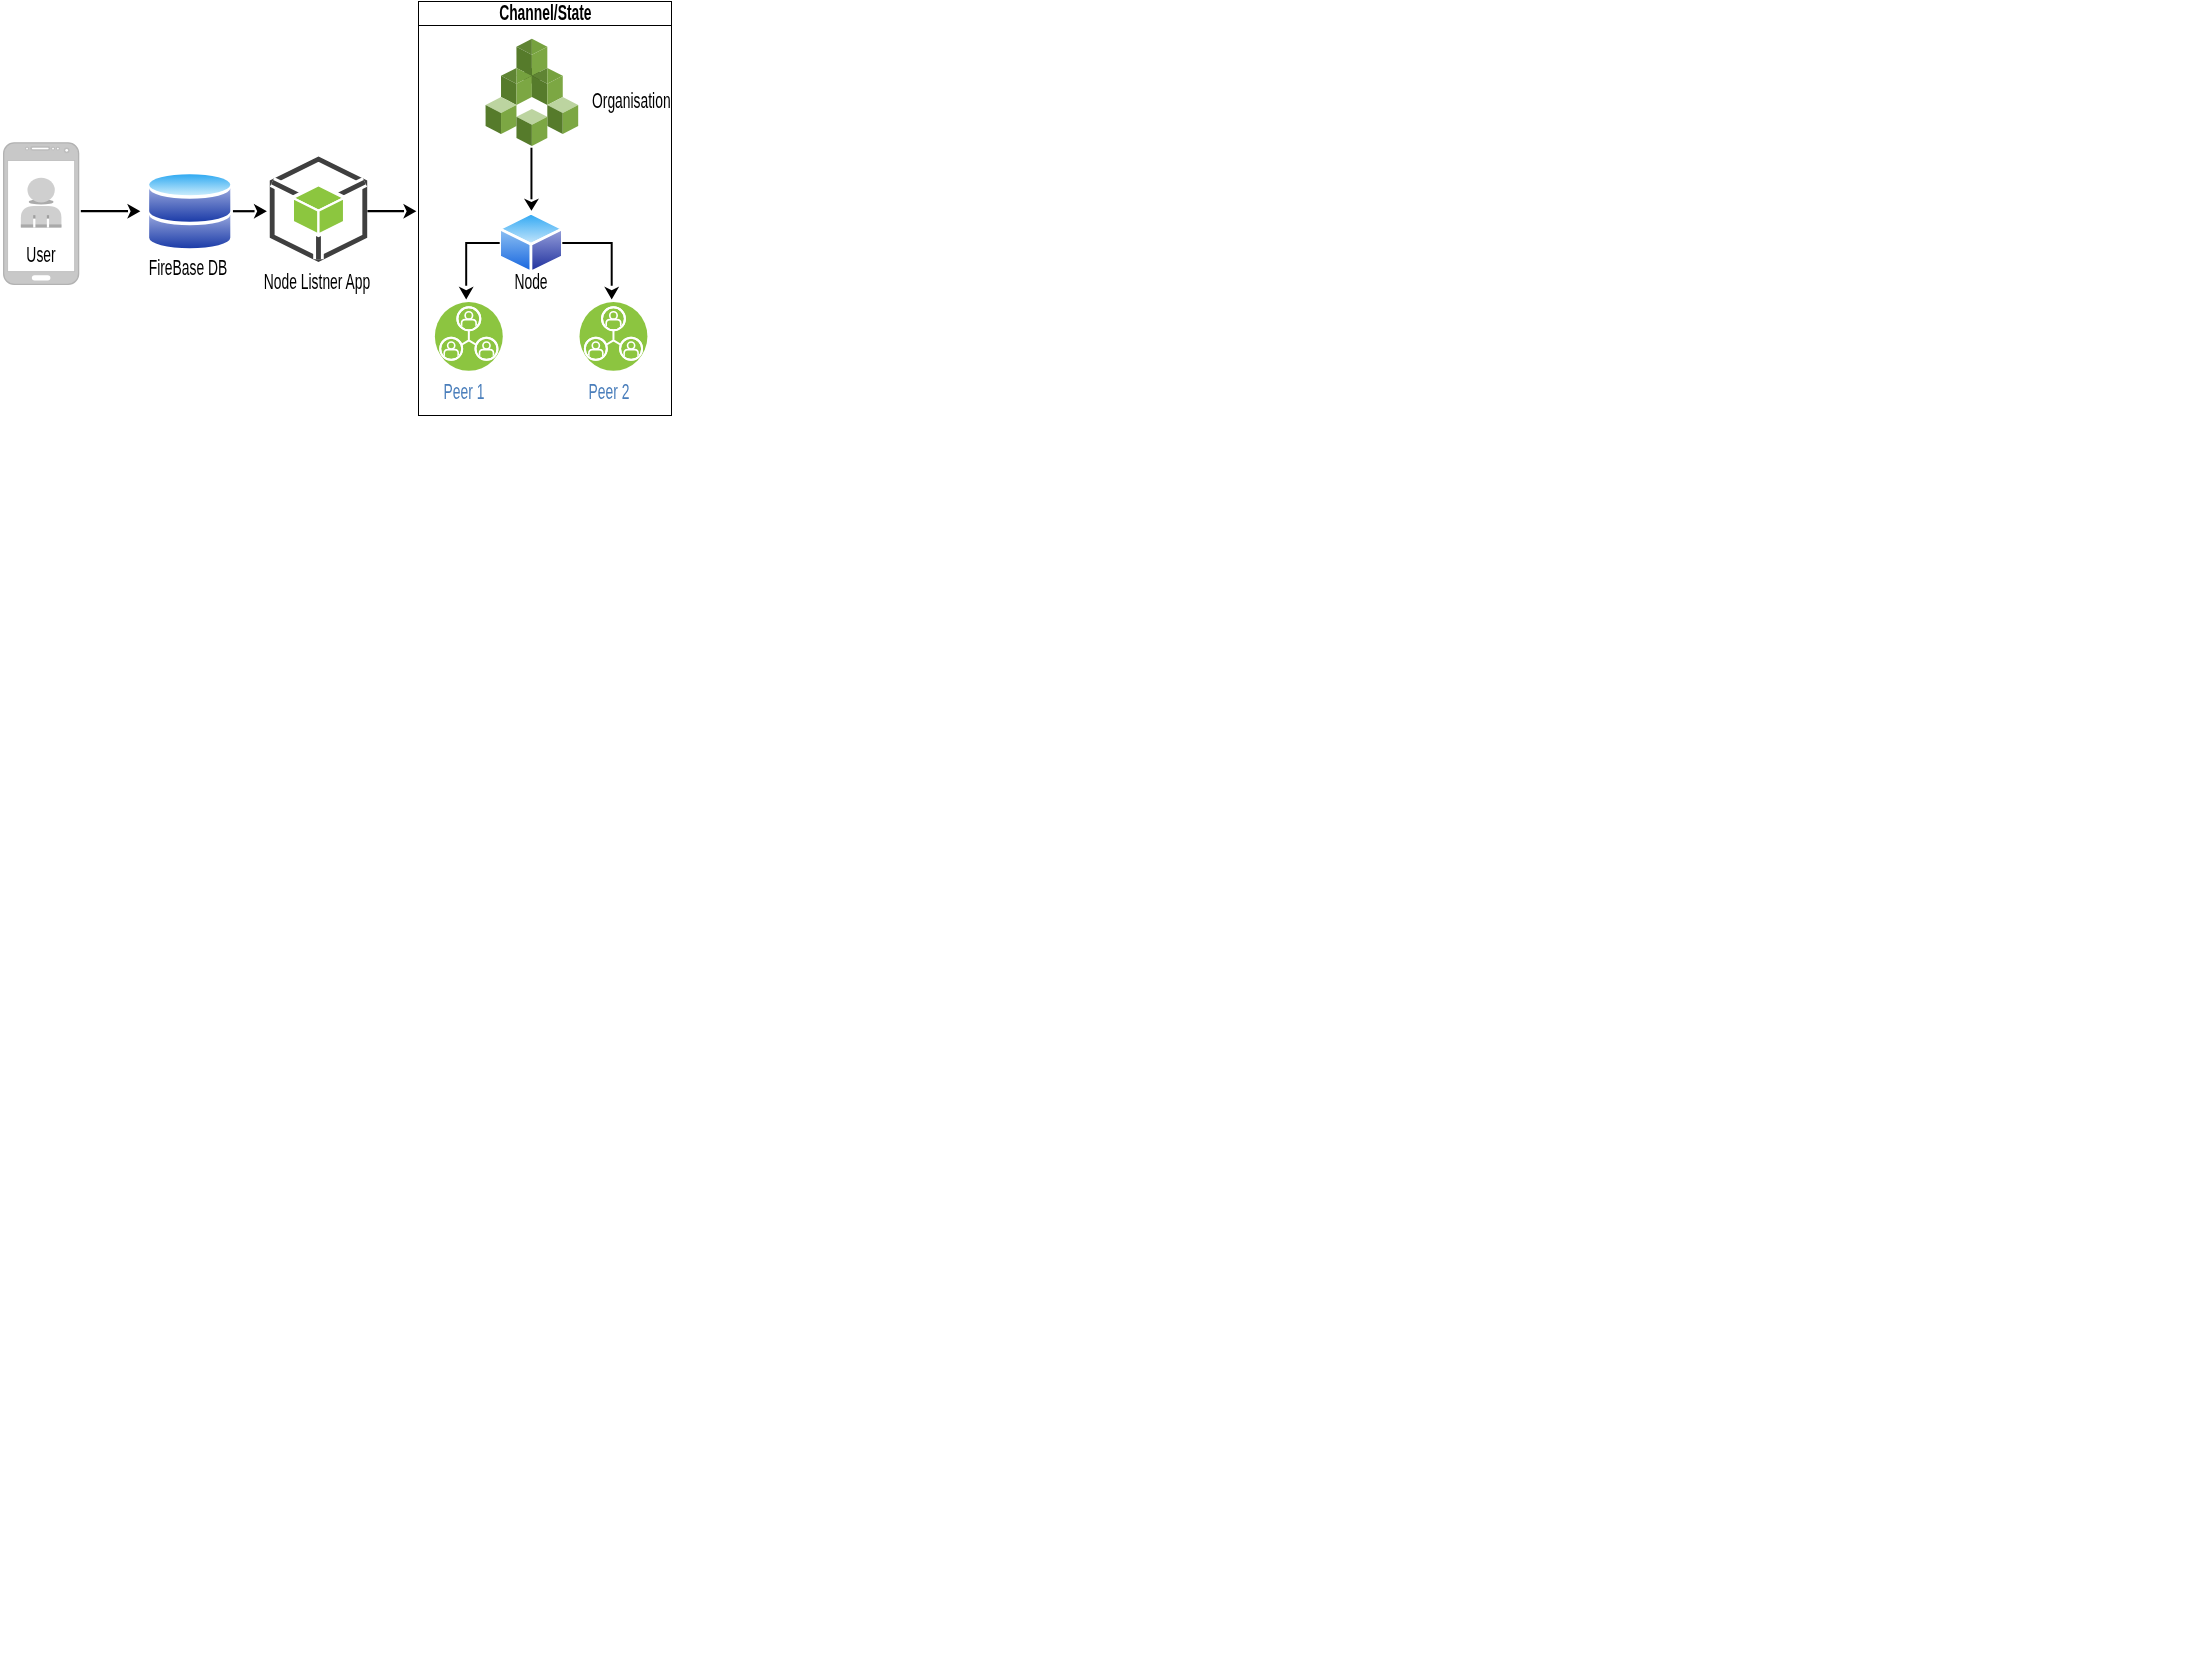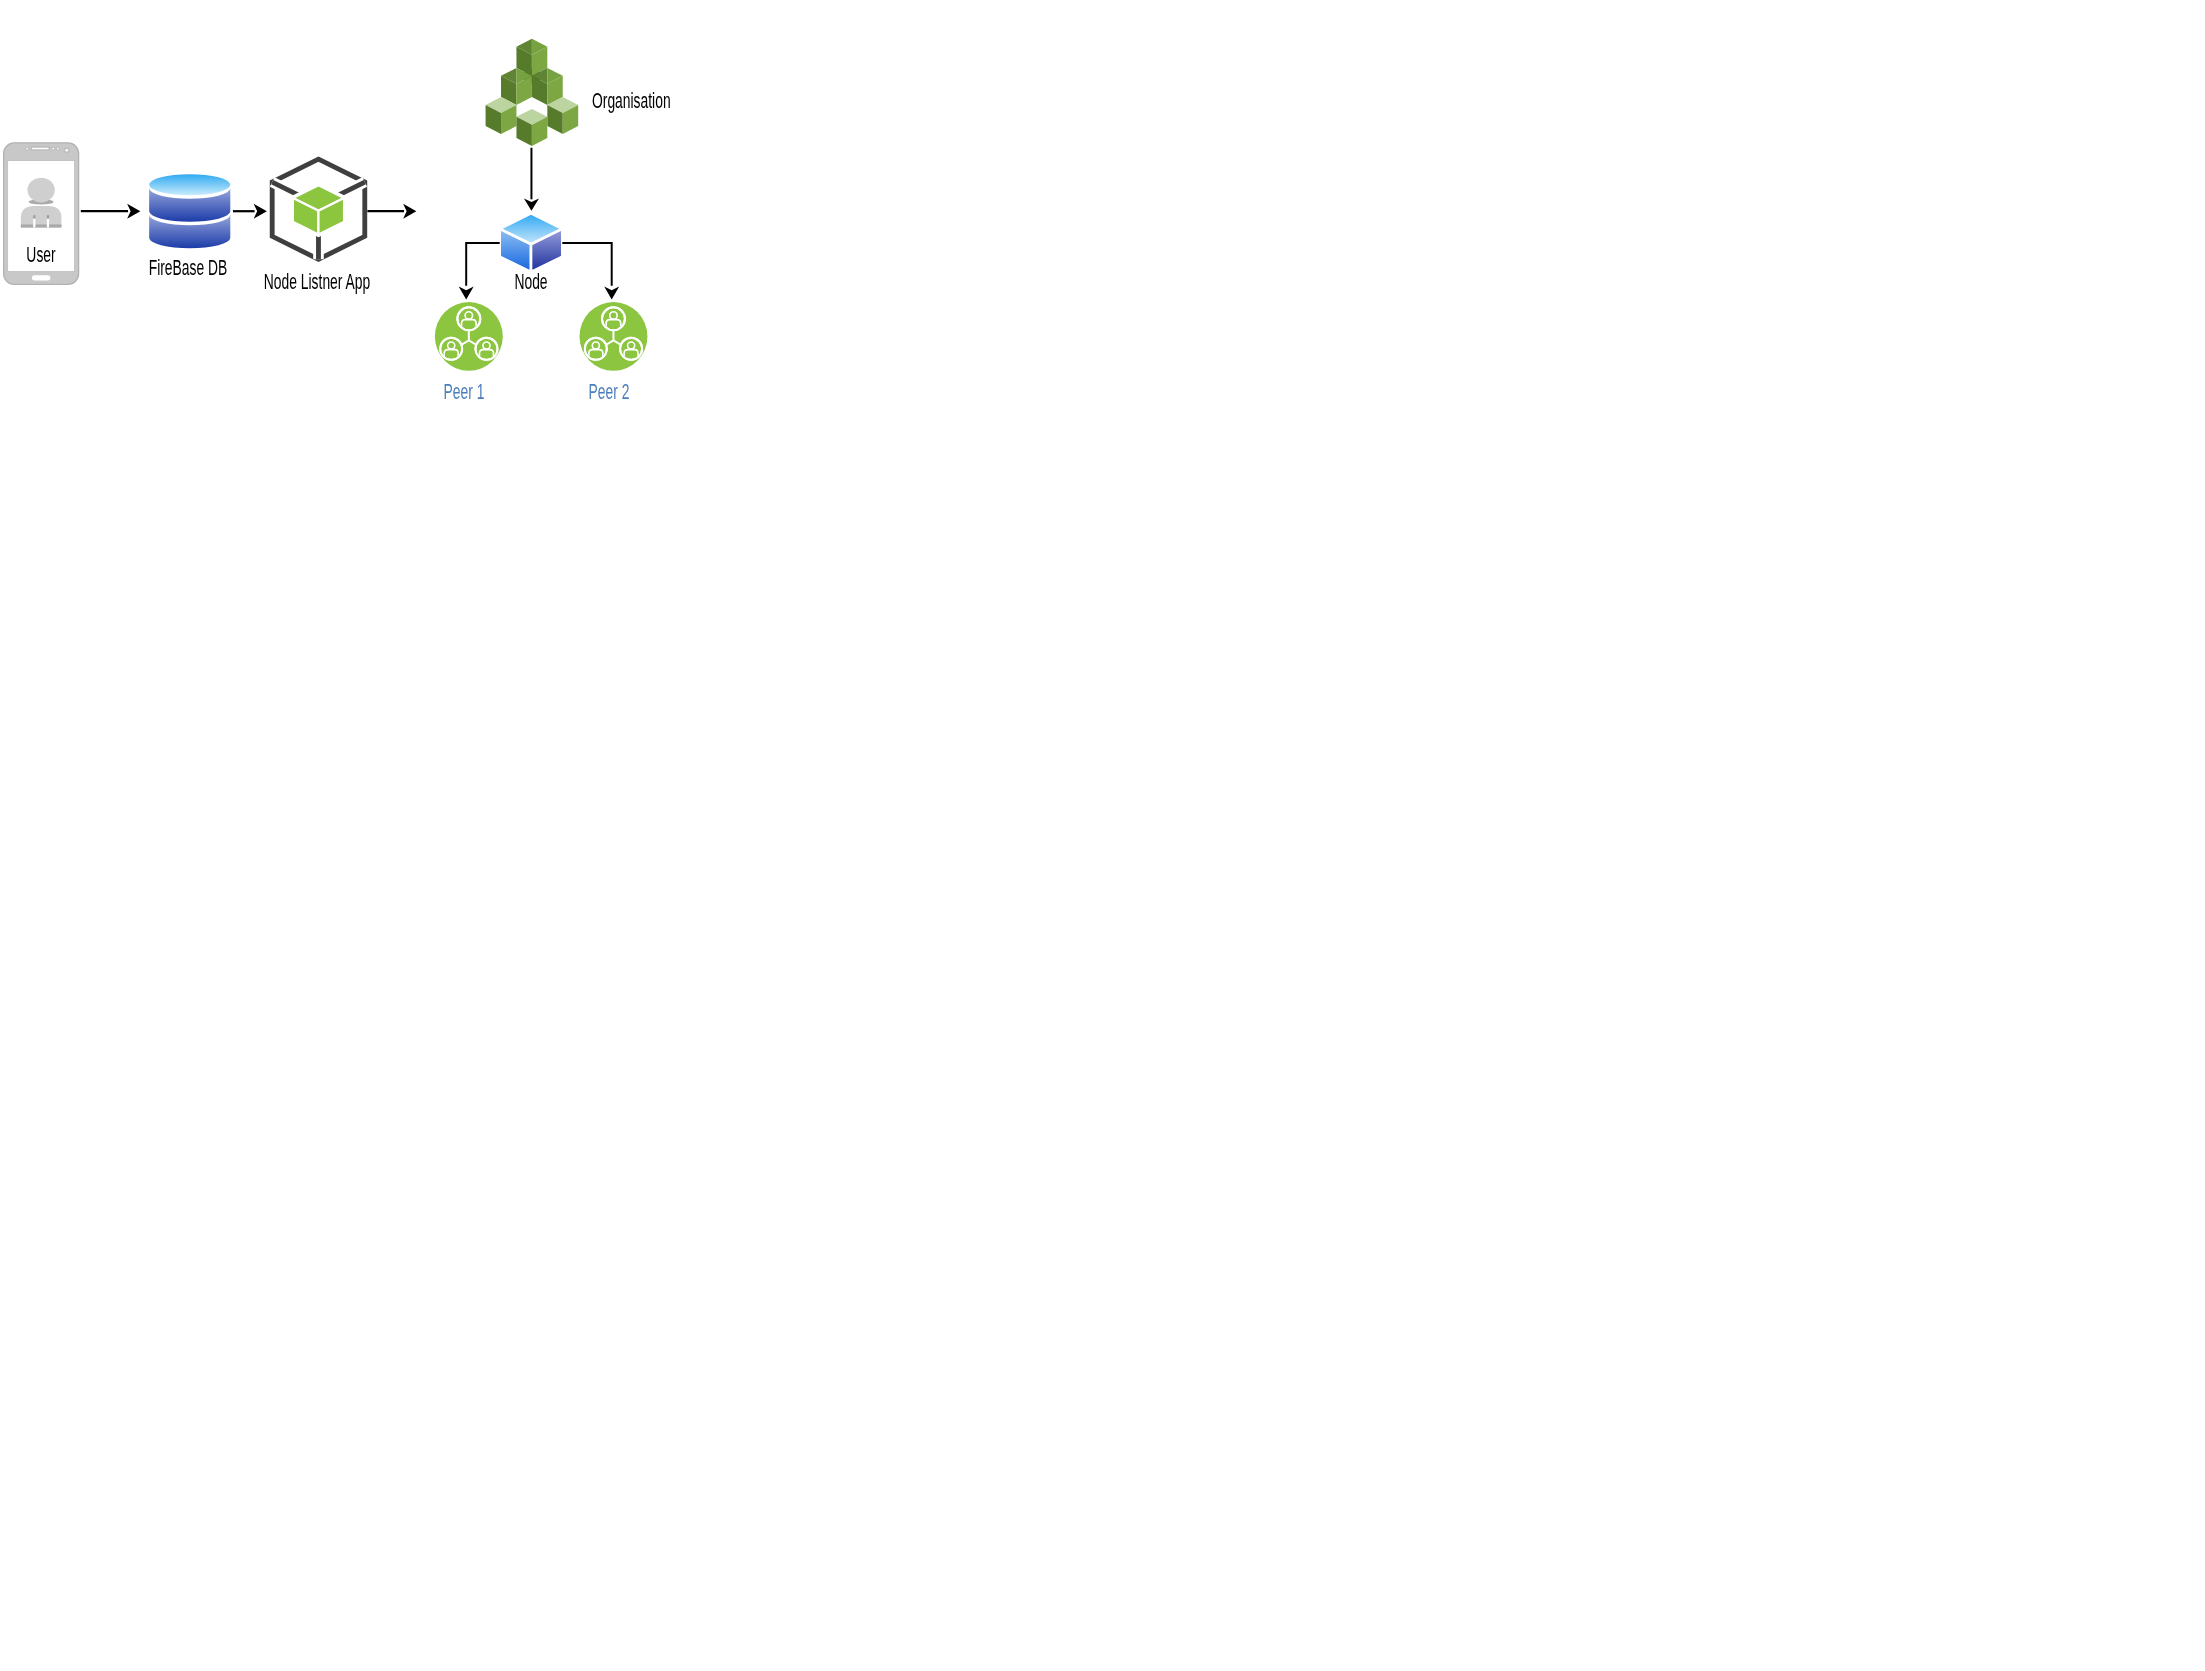--- a/index.html
+++ b/index.html
@@ -41,20 +41,25 @@
   .label-organisation{
     position:absolute;z-index:3;left:592px;top:90px;font-size:22px;line-height:22px;
     color:#000;white-space:nowrap;transform:scaleX(0.63);transform-origin:left center;
   }
 </style>
 </head>
 <body>
 
 <div class="canvas">
 
+  <div class="channel-box">
+    <div class="channel-title-band">
+      <span class="channel-title">Channel/State</span>
+    </div>
+  </div>
 
   <svg class="diagram-layer" viewBox="0 0 1528 948">
     <defs>
       <linearGradient id="gDbTop" x1="0" y1="0" x2="0" y2="1">
         <stop offset="0" stop-color="#2FA9F1"></stop>
           <stop offset="1" stop-color="#C9ECFC"></stop>
       </linearGradient>
       <linearGradient id="gDbBand" x1="0" y1="0" x2="0" y2="1">
         <stop offset="0" stop-color="#96A5DC"></stop>
           <stop offset="1" stop-color="#1C3CA8"></stop>

